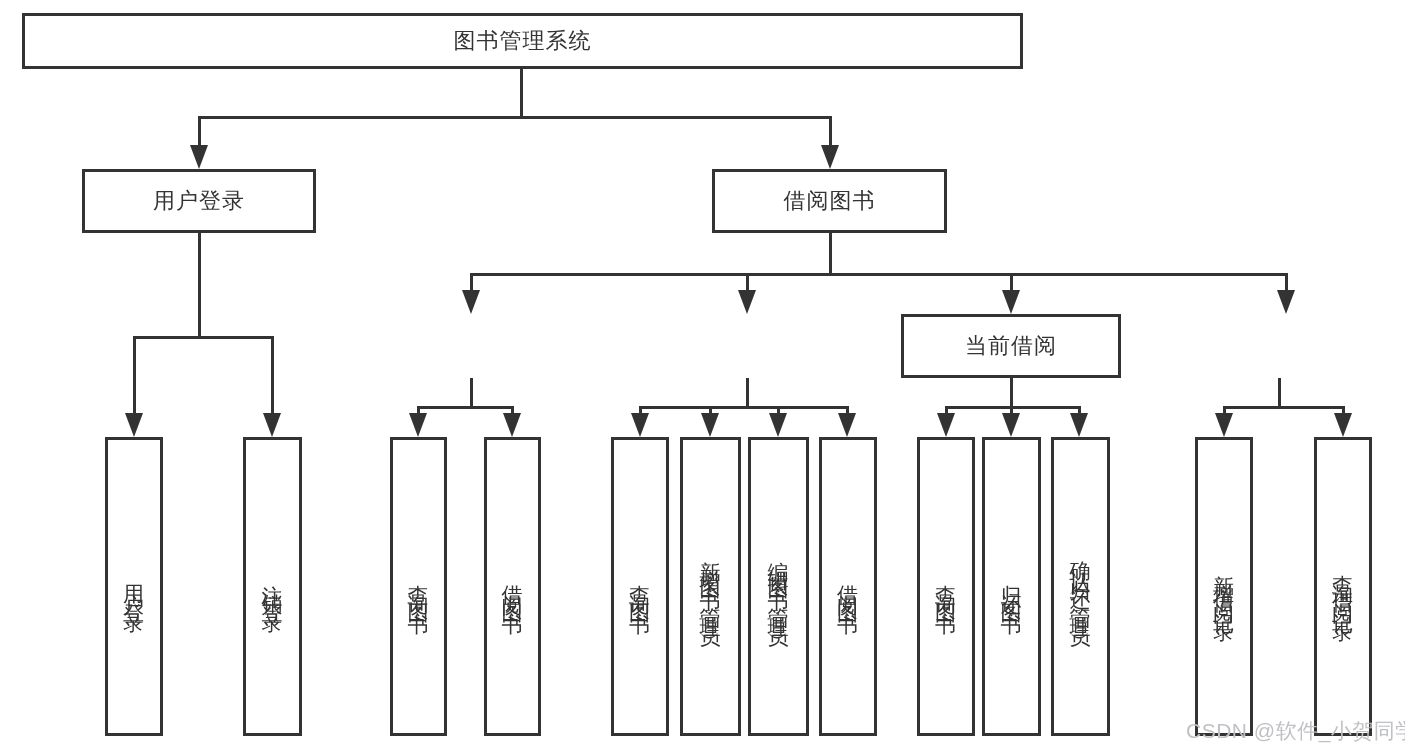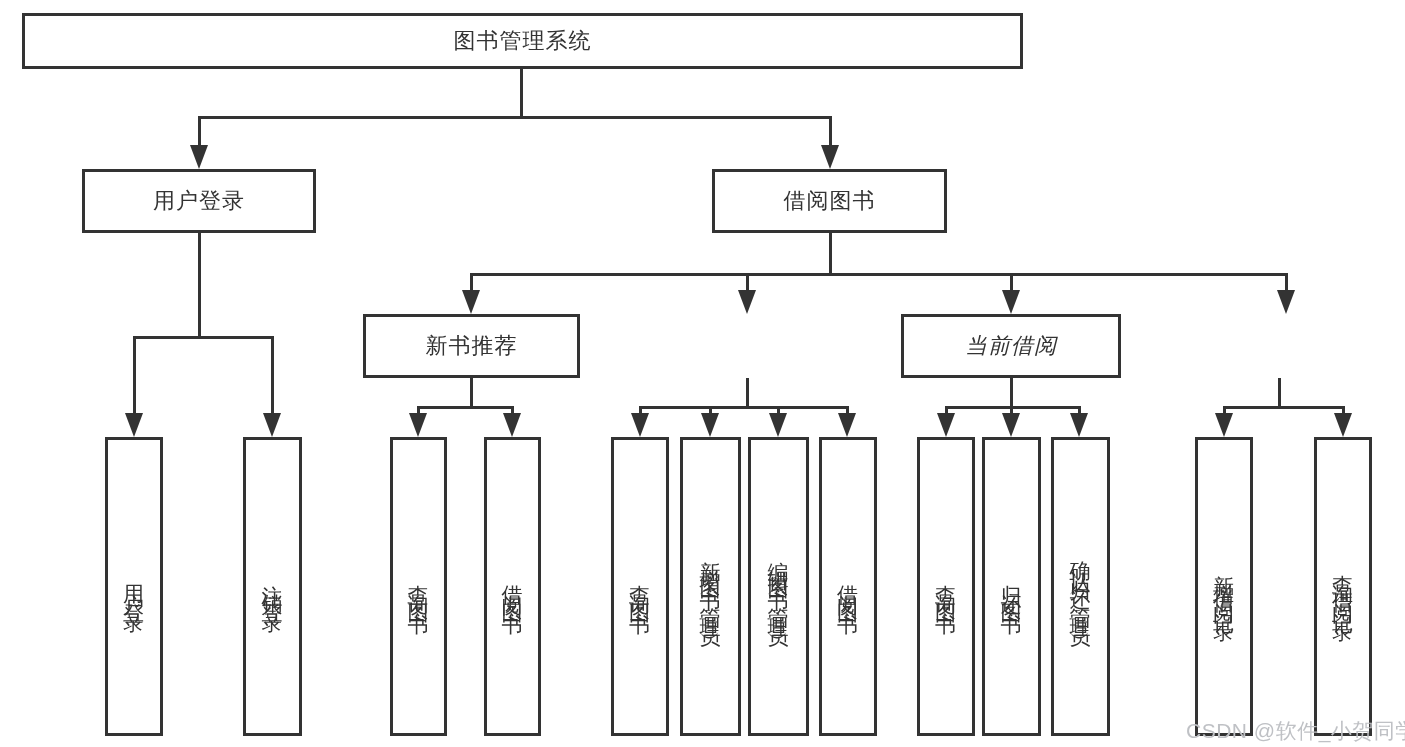--- a/index.html
+++ b/index.html
@@ -30,22 +30,21 @@
 </head>
 <body>
 
 <div id="canvas">
 
   <div class="box" style="left:22px;top:13px;width:1001px;height:56px;">图书管理系统</div>
 
   <div class="box" style="left:82px;top:169px;width:234px;height:64px;">用户登录</div>
   <div class="box" style="left:712px;top:169px;width:235px;height:64px;">借阅图书</div>
 
-  <div class="box" style="left:363px;top:314px;width:217px;height:64px;">新书推荐</div>
-  <div class="box" style="left:901px;top:314px;width:220px;height:64px;font-style:italic;">当前借阅</div>
+  <div class="box" style="left:901px;top:314px;width:220px;height:64px;">当前借阅</div>
 
   <div class="box vbox" style="left:105px;top:437px;width:58px;height:299px;">用户登录</div>
   <div class="box vbox" style="left:243px;top:437px;width:59px;height:299px;">注销登录</div>
 
   <div class="box vbox" style="left:390px;top:437px;width:57px;height:299px;">查询图书</div>
   <div class="box vbox" style="left:484px;top:437px;width:57px;height:299px;">借阅图书</div>
 
   <div class="box vbox" style="left:611px;top:437px;width:58px;height:299px;">查询图书</div>
   <div class="box vbox" style="left:680px;top:437px;width:61px;height:299px;">新增图书（管理员）</div>
   <div class="box vbox" style="left:748px;top:437px;width:61px;height:299px;">编辑图书（管理员）</div>

